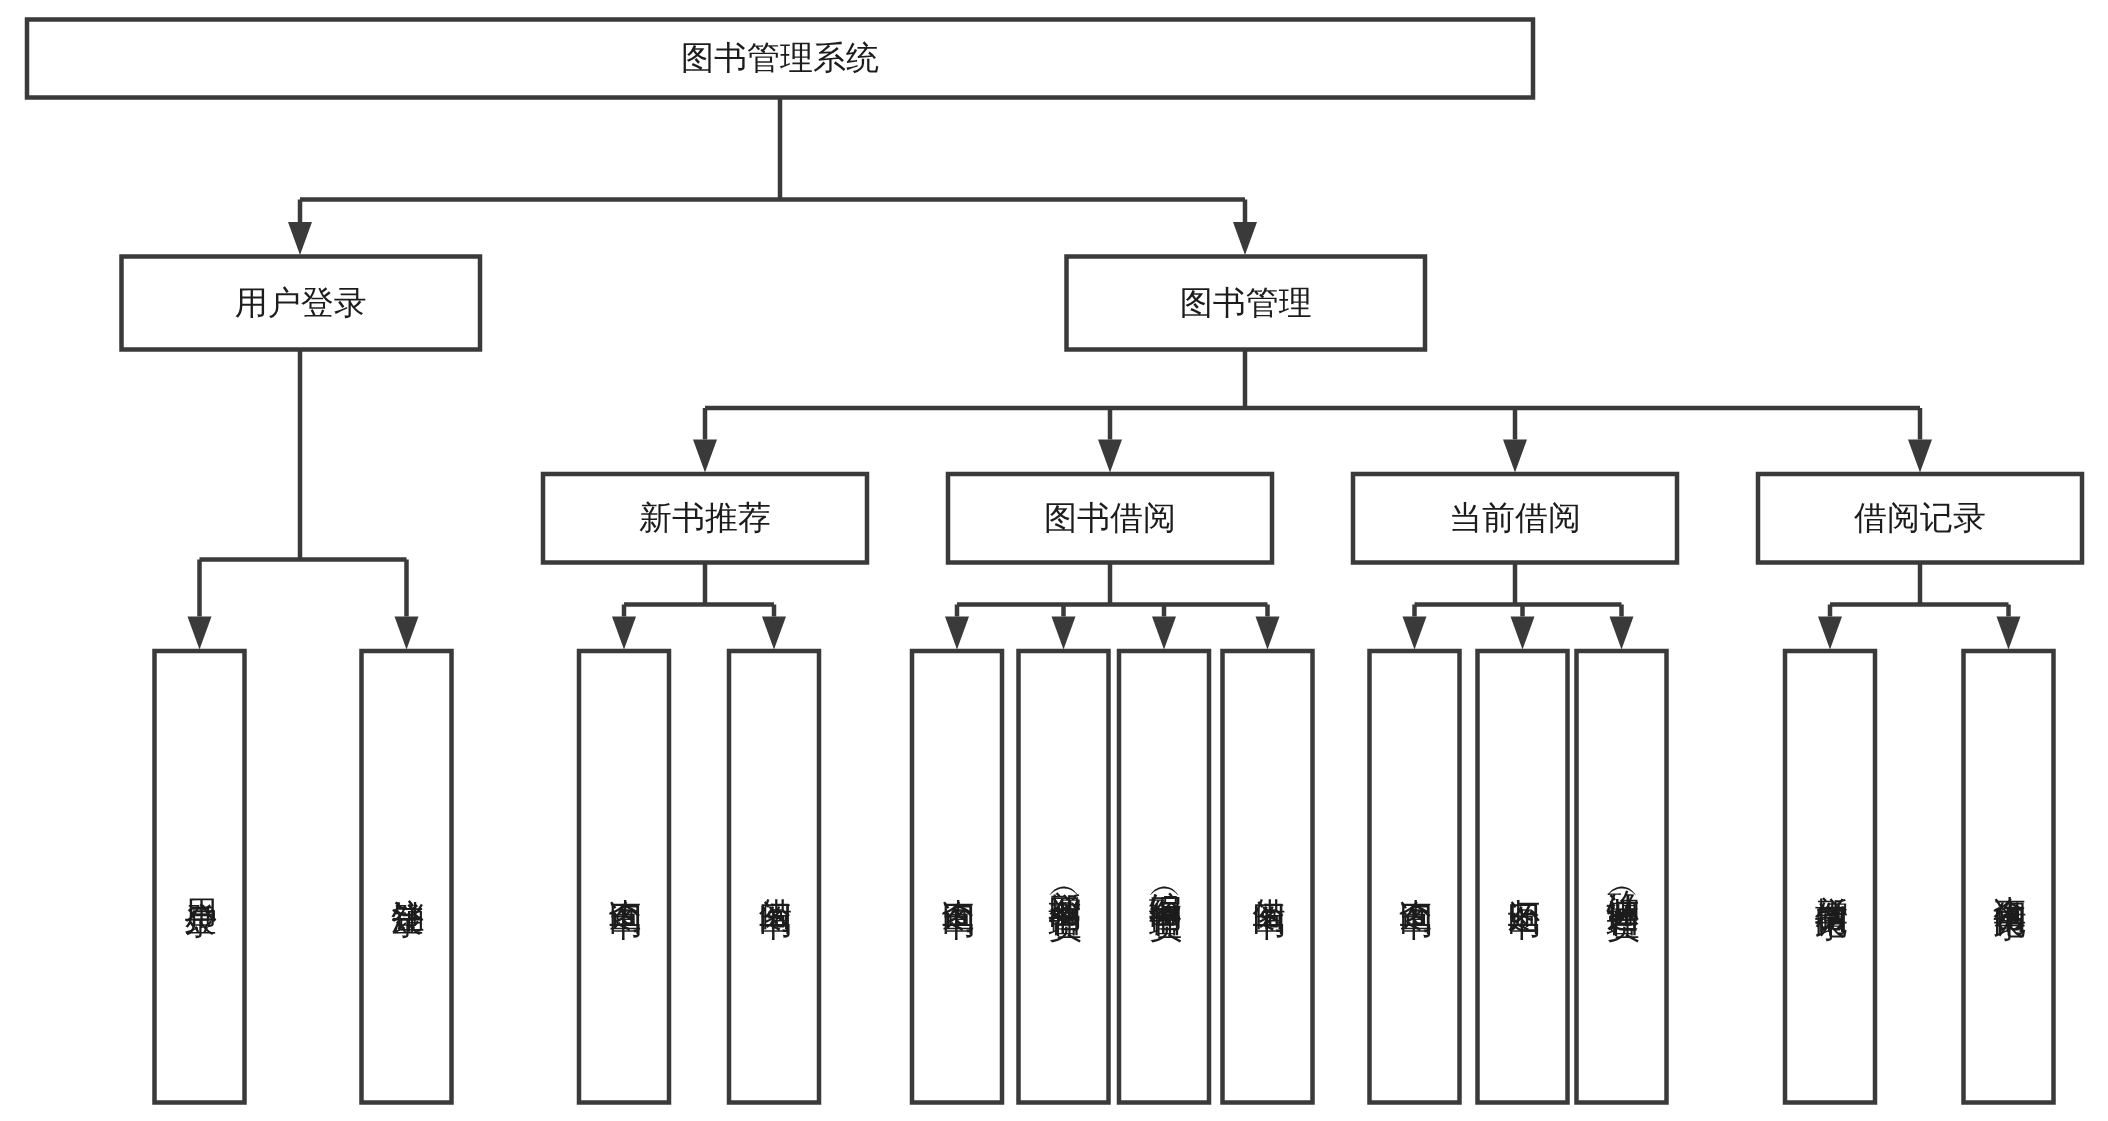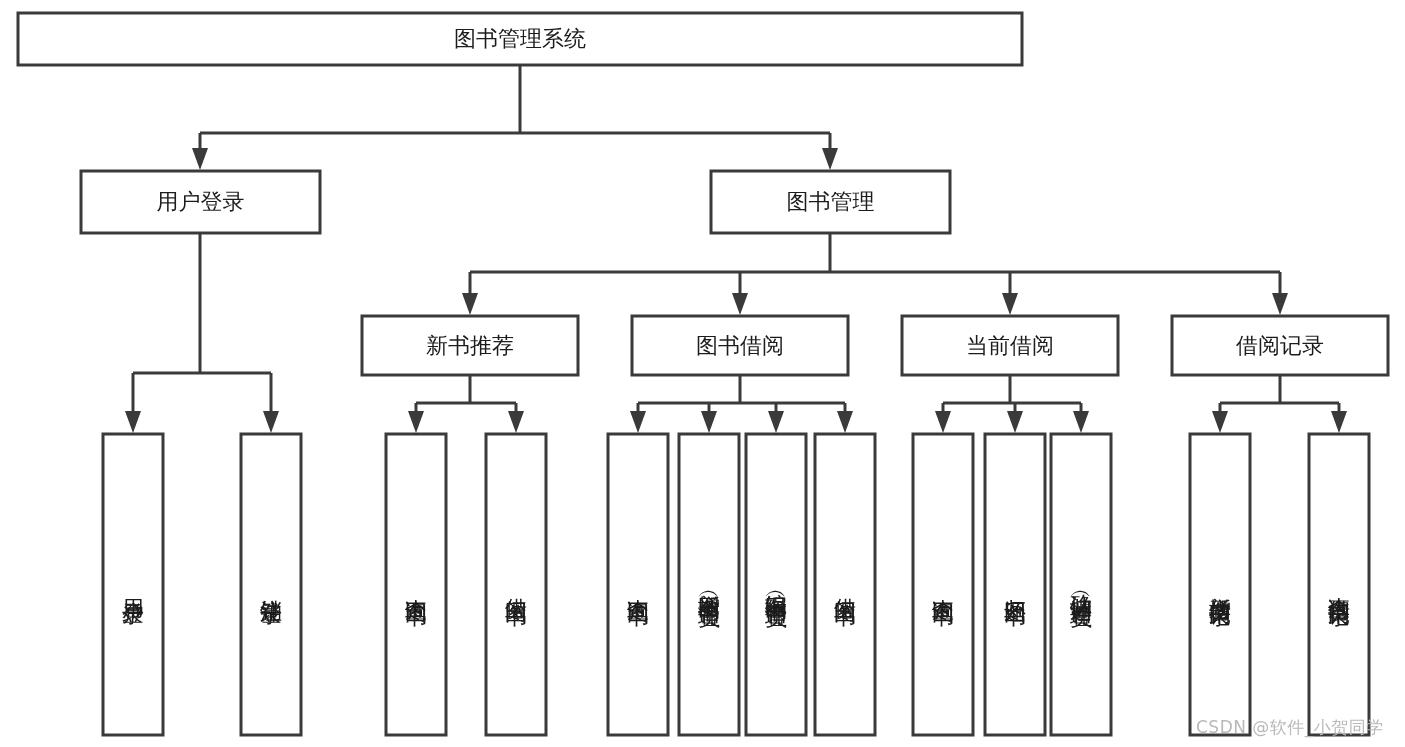--- a/index.html
+++ b/index.html
@@ -186,14 +186,13 @@
       <div class="node-label-v" style="left: 608px; top: 434px; width: 60px; height: 301px;">查询图书</div>
       <div class="node-label-v" style="left: 679px; top: 434px; width: 60px; height: 301px;">新增图书（管理员）</div>
       <div class="node-label-v" style="left: 746px; top: 434px; width: 60px; height: 301px;">编辑图书（管理员）</div>
       <div class="node-label-v" style="left: 815px; top: 434px; width: 60px; height: 301px;">借阅图书</div>
       <div class="node-label-v" style="left: 913px; top: 434px; width: 60px; height: 301px;">查询图书</div>
       <div class="node-label-v" style="left: 985px; top: 434px; width: 60px; height: 301px;">归还图书</div>
       <div class="node-label-v" style="left: 1051px; top: 434px; width: 60px; height: 301px;">确认归还（管理员）</div>
       <div class="node-label-v" style="left: 1190px; top: 434px; width: 60px; height: 301px;">新增借阅记录</div>
       <div class="node-label-v" style="left: 1309px; top: 434px; width: 60px; height: 301px;">查询借阅记录</div>
     </div>
-  <div class="watermark" style="left: 1196px; top: 716px;">CSDN @软件_小贺同学</div>
 </div>
 
 </body></html>

